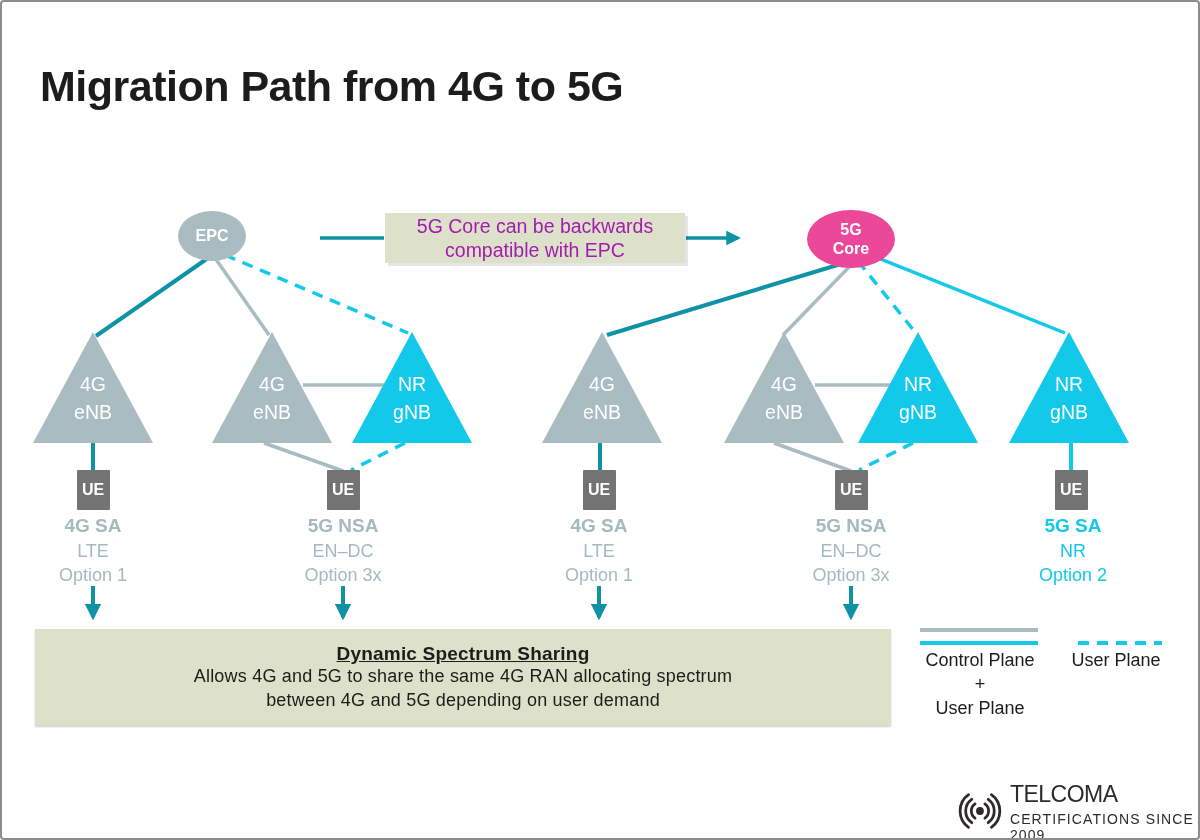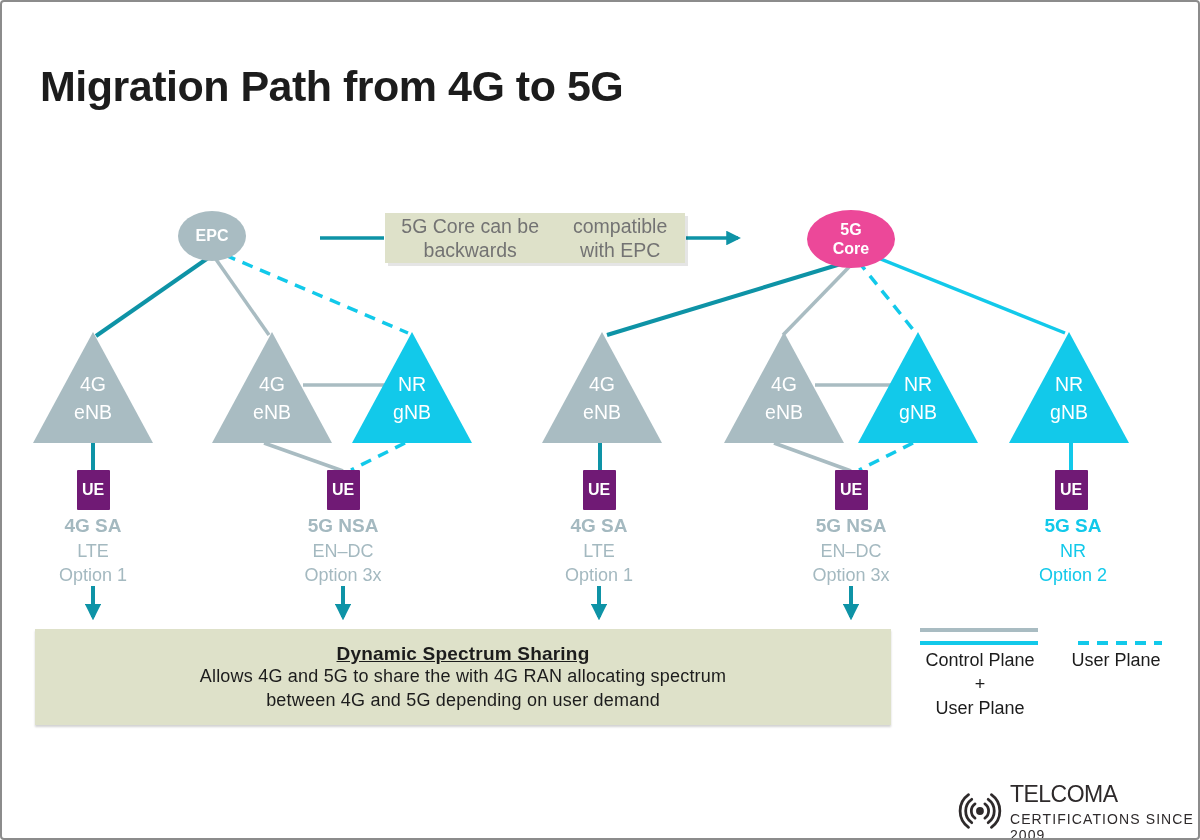--- a/index.html
+++ b/index.html
@@ -18,31 +18,31 @@
     position:absolute; z-index:2; border-radius:50%;
     display:flex; flex-direction:column; align-items:center; justify-content:center;
     color:#ffffff; font-weight:700; text-align:center;
   }
   .epc{ left:176px; top:209px; width:68px; height:50px; background:#a9bcc2; font-size:16px; }
   .core5g{ left:805px; top:208px; width:88px; height:58px; background:#ec4899; font-size:16px; line-height:19px; }
 
   .info-box{
     position:absolute; z-index:2; left:383px; top:211px; width:300px; height:50px;
     background:#dee1c9; box-shadow:3px 3px 0 rgba(0,0,0,0.10);
-    display:flex; align-items:center; justify-content:center;
-    font-size:19.5px; color:#737373; line-height:24px; text-align:center;
+    display:flex; flex-direction:column; align-items:center; justify-content:center;
+    font-size:19.5px; color:#a21caf; line-height:24px; text-align:center;
   }
 
   .tri-label{
     position:absolute; z-index:2; width:80px; text-align:center;
     color:#ffffff; font-size:19.5px; line-height:27.5px; top:369px;
   }
   .ue-box{
     position:absolute; z-index:2; width:33px; height:40px; top:468px;
-    background:#701a75; color:#ffffff; font-weight:700; font-size:16px;
+    background:#737373; color:#ffffff; font-weight:700; font-size:16px;
     display:flex; align-items:center; justify-content:center; border-radius:1px;
   }
   .stack{
     position:absolute; z-index:2; width:150px; top:512px; text-align:center;
     color:#a4b9c0; font-size:18px; line-height:24.5px;
   }
   .stack .l1{ font-weight:700; font-size:19px; }
   .stack.cyan{ color:#12c9ea; }
 
   .dss-box{
@@ -193,21 +193,21 @@
     <div>Option 3x</div>
   </div>
   <div class="stack cyan" style="left:996px;">
     <div class="l1">5G SA</div>
     <div>NR</div>
     <div>Option 2</div>
   </div>
 
   <div class="dss-box">
     <div class="dss-title">Dynamic Spectrum Sharing</div>
-    <div>Allows 4G and 5G to share the with 4G RAN allocating spectrum</div>
+    <div>Allows 4G and 5G to share the same 4G RAN allocating spectrum</div>
     <div>between 4G and 5G depending on user demand</div>
   </div>
 
   <div class="legend">
     <div class="legend-bar gray"></div>
     <div class="legend-bar cyan"></div>
     <div class="legend-text cu">
       <div>Control Plane</div>
       <div>+</div>
       <div>User Plane</div>

